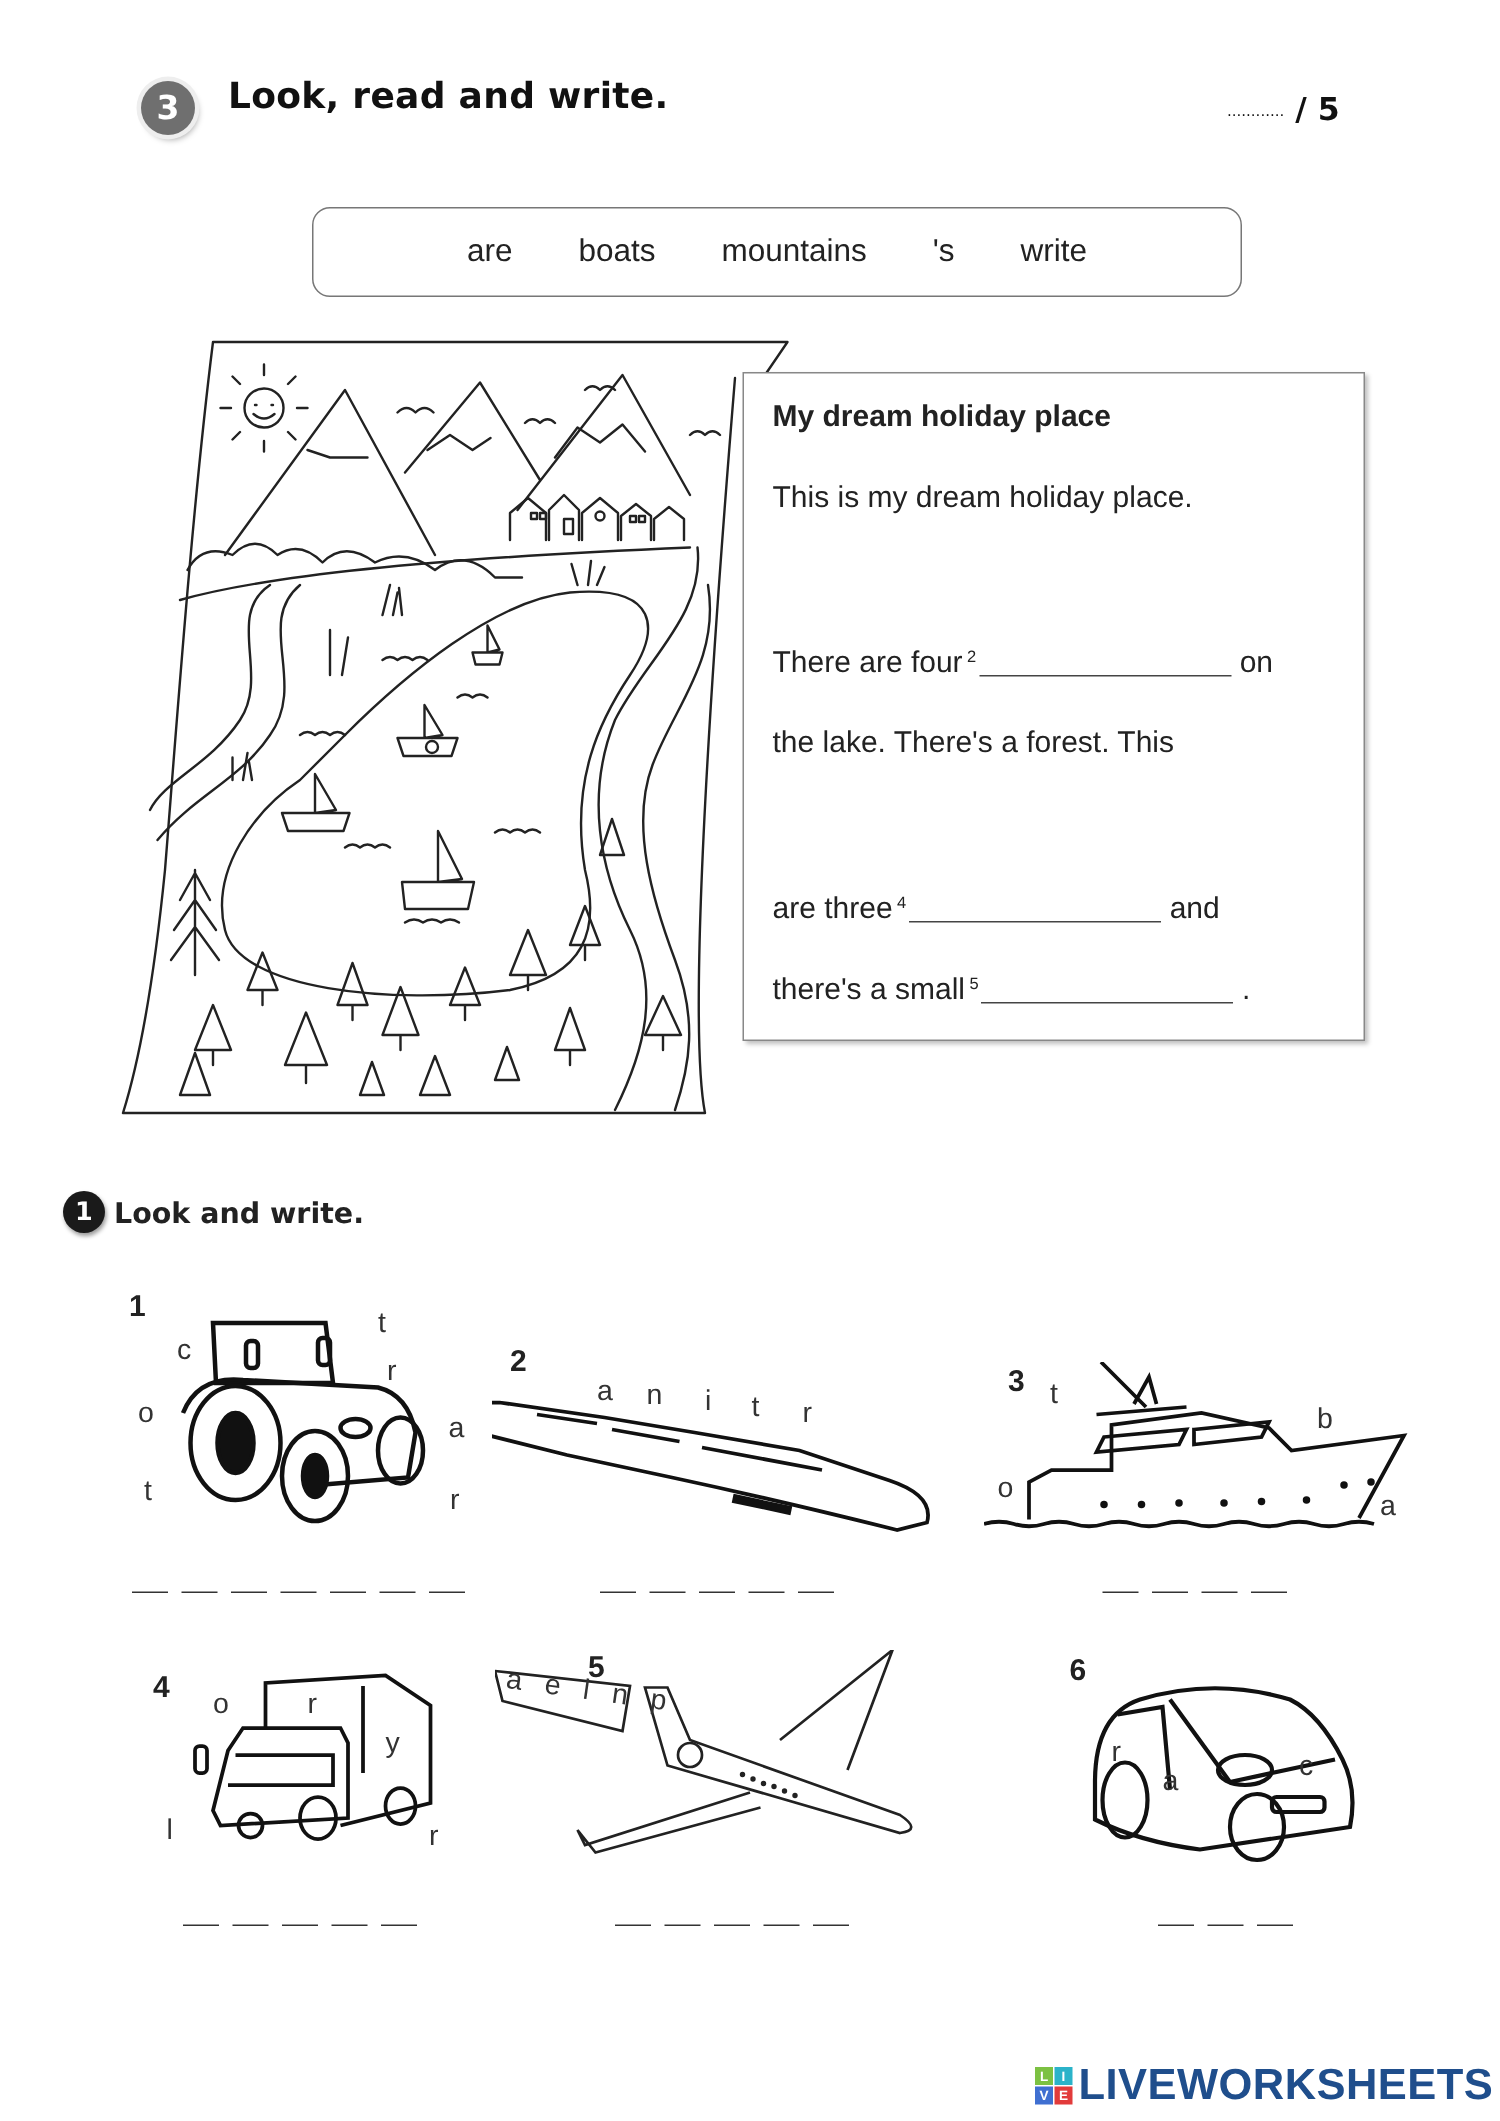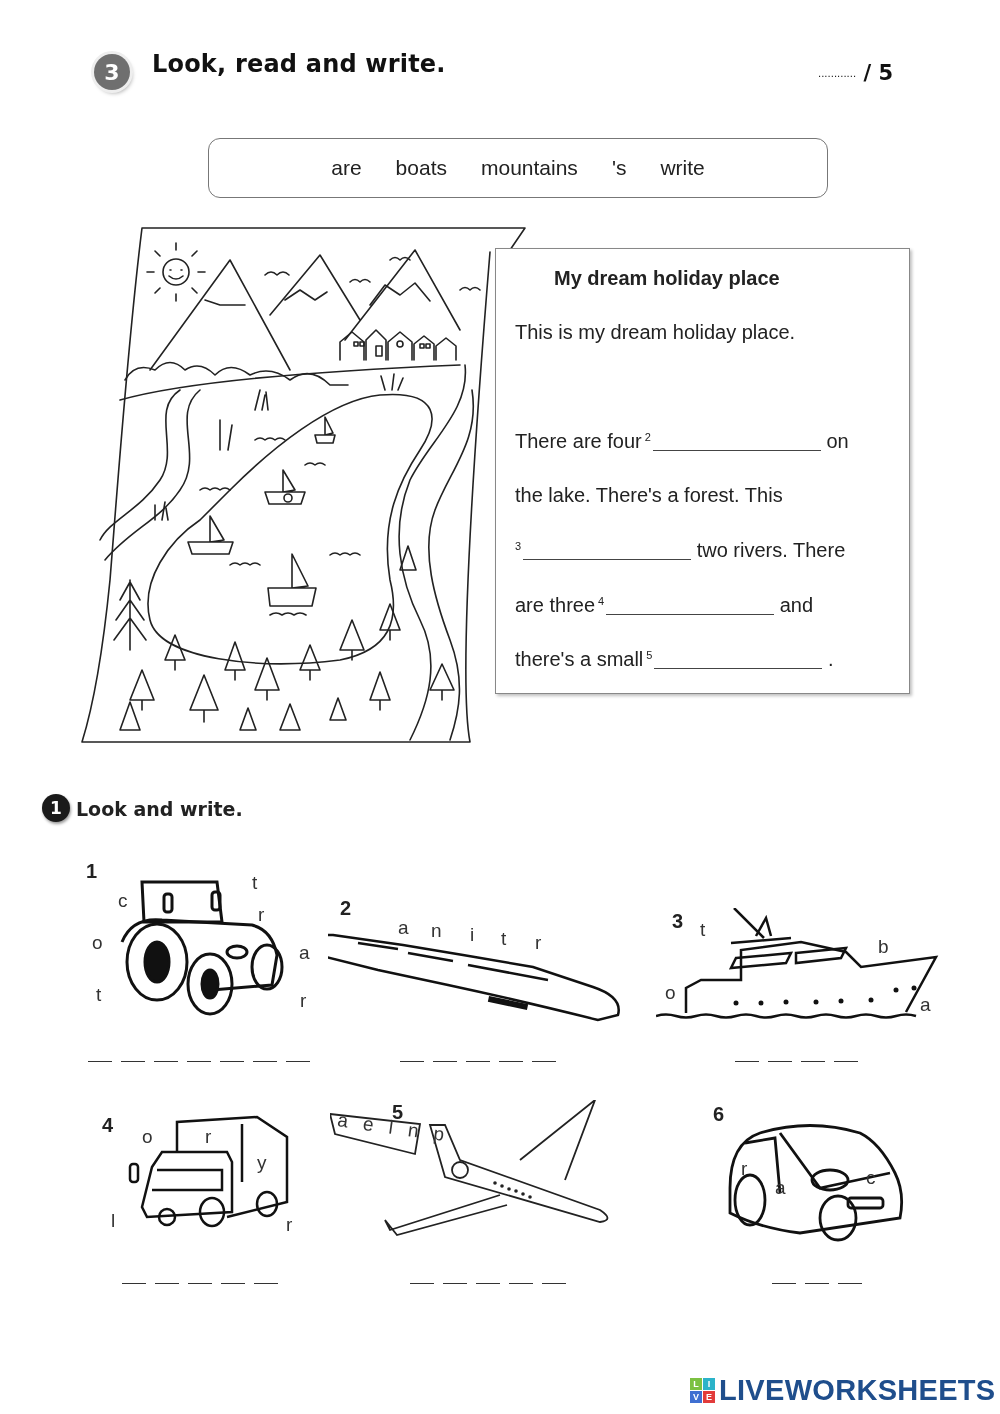--- a/index.html
+++ b/index.html
@@ -17,35 +17,35 @@
     box-shadow: 0 0 0 3px #eee, 2px 3px 4px rgba(0,0,0,0.35);
   }
   .title3 { left: 152px; top: 50px; font-size: 24px; font-weight: bold; letter-spacing: 0.2px; }
   .score { left: 818px; top: 61px; font-size: 21px; font-weight: bold; }
   .score .dots { font-size: 10px; font-weight: normal; letter-spacing: 0; vertical-align: 3px; }
 
   
   .wordbox {
     left: 208px; top: 138px; width: 620px; height: 60px;
     border: 1.5px solid #777; border-radius: 12px; box-sizing: border-box;
-    display: flex; align-items: center; justify-content: center; gap: 34px;
+    display: flex; align-items: center; justify-content: center; gap: 44px;
     font-family: "Liberation Sans", sans-serif; font-size: 21px; color: #222;
   }
 
   
   .map { left: 40px; top: 220px; width: 490px; height: 540px; }
 
   
   .textbox {
     left: 495px; top: 248px; width: 415px; height: 446px;
     border: 1.5px solid #888; box-sizing: border-box; background: #fff;
     box-shadow: 2px 2px 3px rgba(0,0,0,0.25);
     font-family: "Liberation Sans", sans-serif; font-size: 20px; color: #222;
   }
-  .textbox .heading { position: absolute; left: 19px; top: 18px; font-weight: bold; margin-left: 39px; }
+  .textbox .heading { position: absolute; left: 19px; top: 18px; font-weight: bold; }
   .textbox .line { position: absolute; left: 19px; white-space: nowrap; text-align: right; }
   .blank { display: inline-block; border-bottom: 1.3px solid #444; height: 1em; vertical-align: -3px; }
   .sup { font-size: 11px; vertical-align: 7px; margin: 0 2px 0 3px; }
 
   
   .badge1 {
     left: 42px; top: 794px; width: 28px; height: 28px; border-radius: 50%;
     background: #1a1a1a; color: #fff; font-weight: bold; font-size: 17px;
     display: flex; align-items: center; justify-content: center;
     box-shadow: 1px 2px 3px rgba(0,0,0,0.4);
@@ -154,24 +154,20 @@
 
   <div class="line" style="top:181px">
     <span>There are four</span><span class="sup">2</span><span class="blank" style="width:168px"></span>
     <span>on</span>
   </div>
 
   <div class="line" style="top:235px">
     <span>the lake. There's a forest. This</span>
   </div>
 
-  <div class="line" style="top:290px">
-    <span class="sup" style="margin-left:0">3</span><span class="blank" style="width:168px"></span>
-    <span>two rivers. There</span>
-  </div>
 
   <div class="line" style="top:345px">
     <span>are three</span><span class="sup">4</span><span class="blank" style="width:168px"></span>
     <span>and</span>
   </div>
 
   <div class="line" style="top:399px">
     <span>there's a small</span><span class="sup">5</span><span class="blank" style="width:168px"></span>
     <span>.</span>
   </div>

